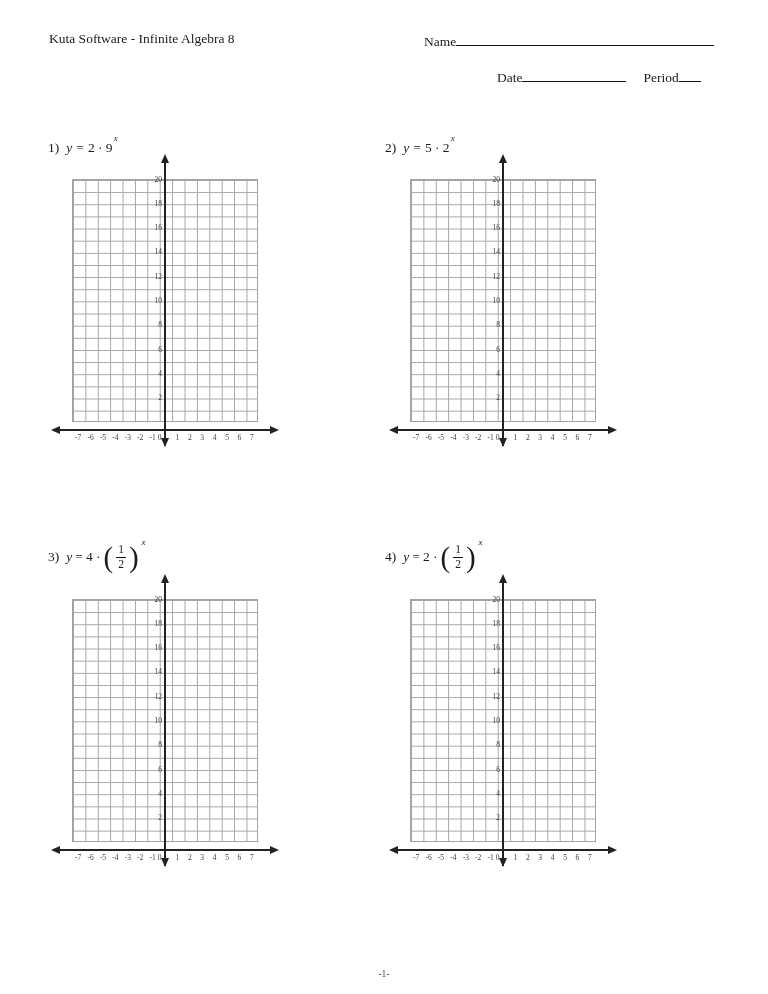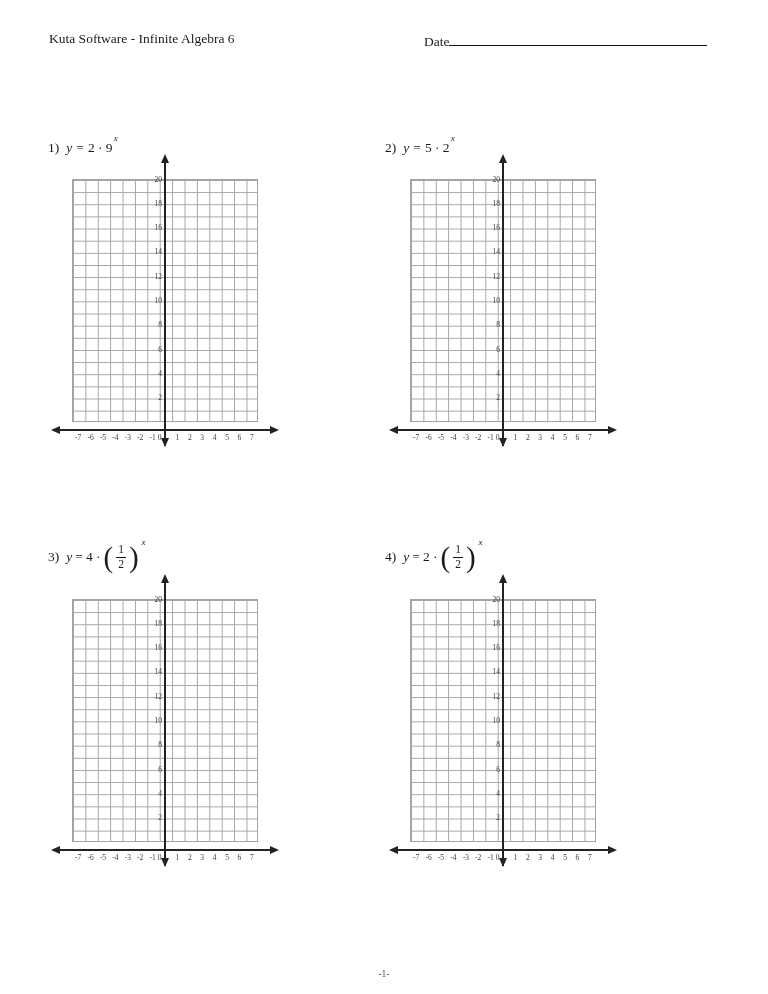--- a/index.html
+++ b/index.html
@@ -42,25 +42,26 @@
   .xlab{position:absolute;width:16px;text-align:center;font-size:7.5px;color:#3c3c3c;line-height:9px;}
 
   
   .pagenum{position:absolute;left:0;right:0;top:969px;text-align:center;font-size:9.5px;color:#4a4a4a;}
 </style>
 </head>
 <body>
 
 <div id="page">
 
-  <div class="brand">Kuta Software - Infinite Algebra 6</div>
-
-  <div class="nameline"><span>Date</span><span class="blank" style="width:258px"></span></div>
-
-
+  <div class="brand">Kuta Software - Infinite Algebra 8</div>
+
+  <div class="nameline"><span>Name</span><span class="blank" style="width:258px"></span></div>
+
+
+  <div class="dateline"><span>Date</span><span class="blank" style="width:104px"></span><span style="display:inline-block;width:17px"></span><span>Period</span><span class="blank" style="width:22px"></span></div>
 
 
   <div class="problem" style="left:48px;top:138px;">
     <span>1)</span>
     <span class="eq">
       <i class="var">y</i>
       <span>=</span>
       <span><span>2 · 9</span><sup class="exp">x</sup></span>
     </span>
   </div>

